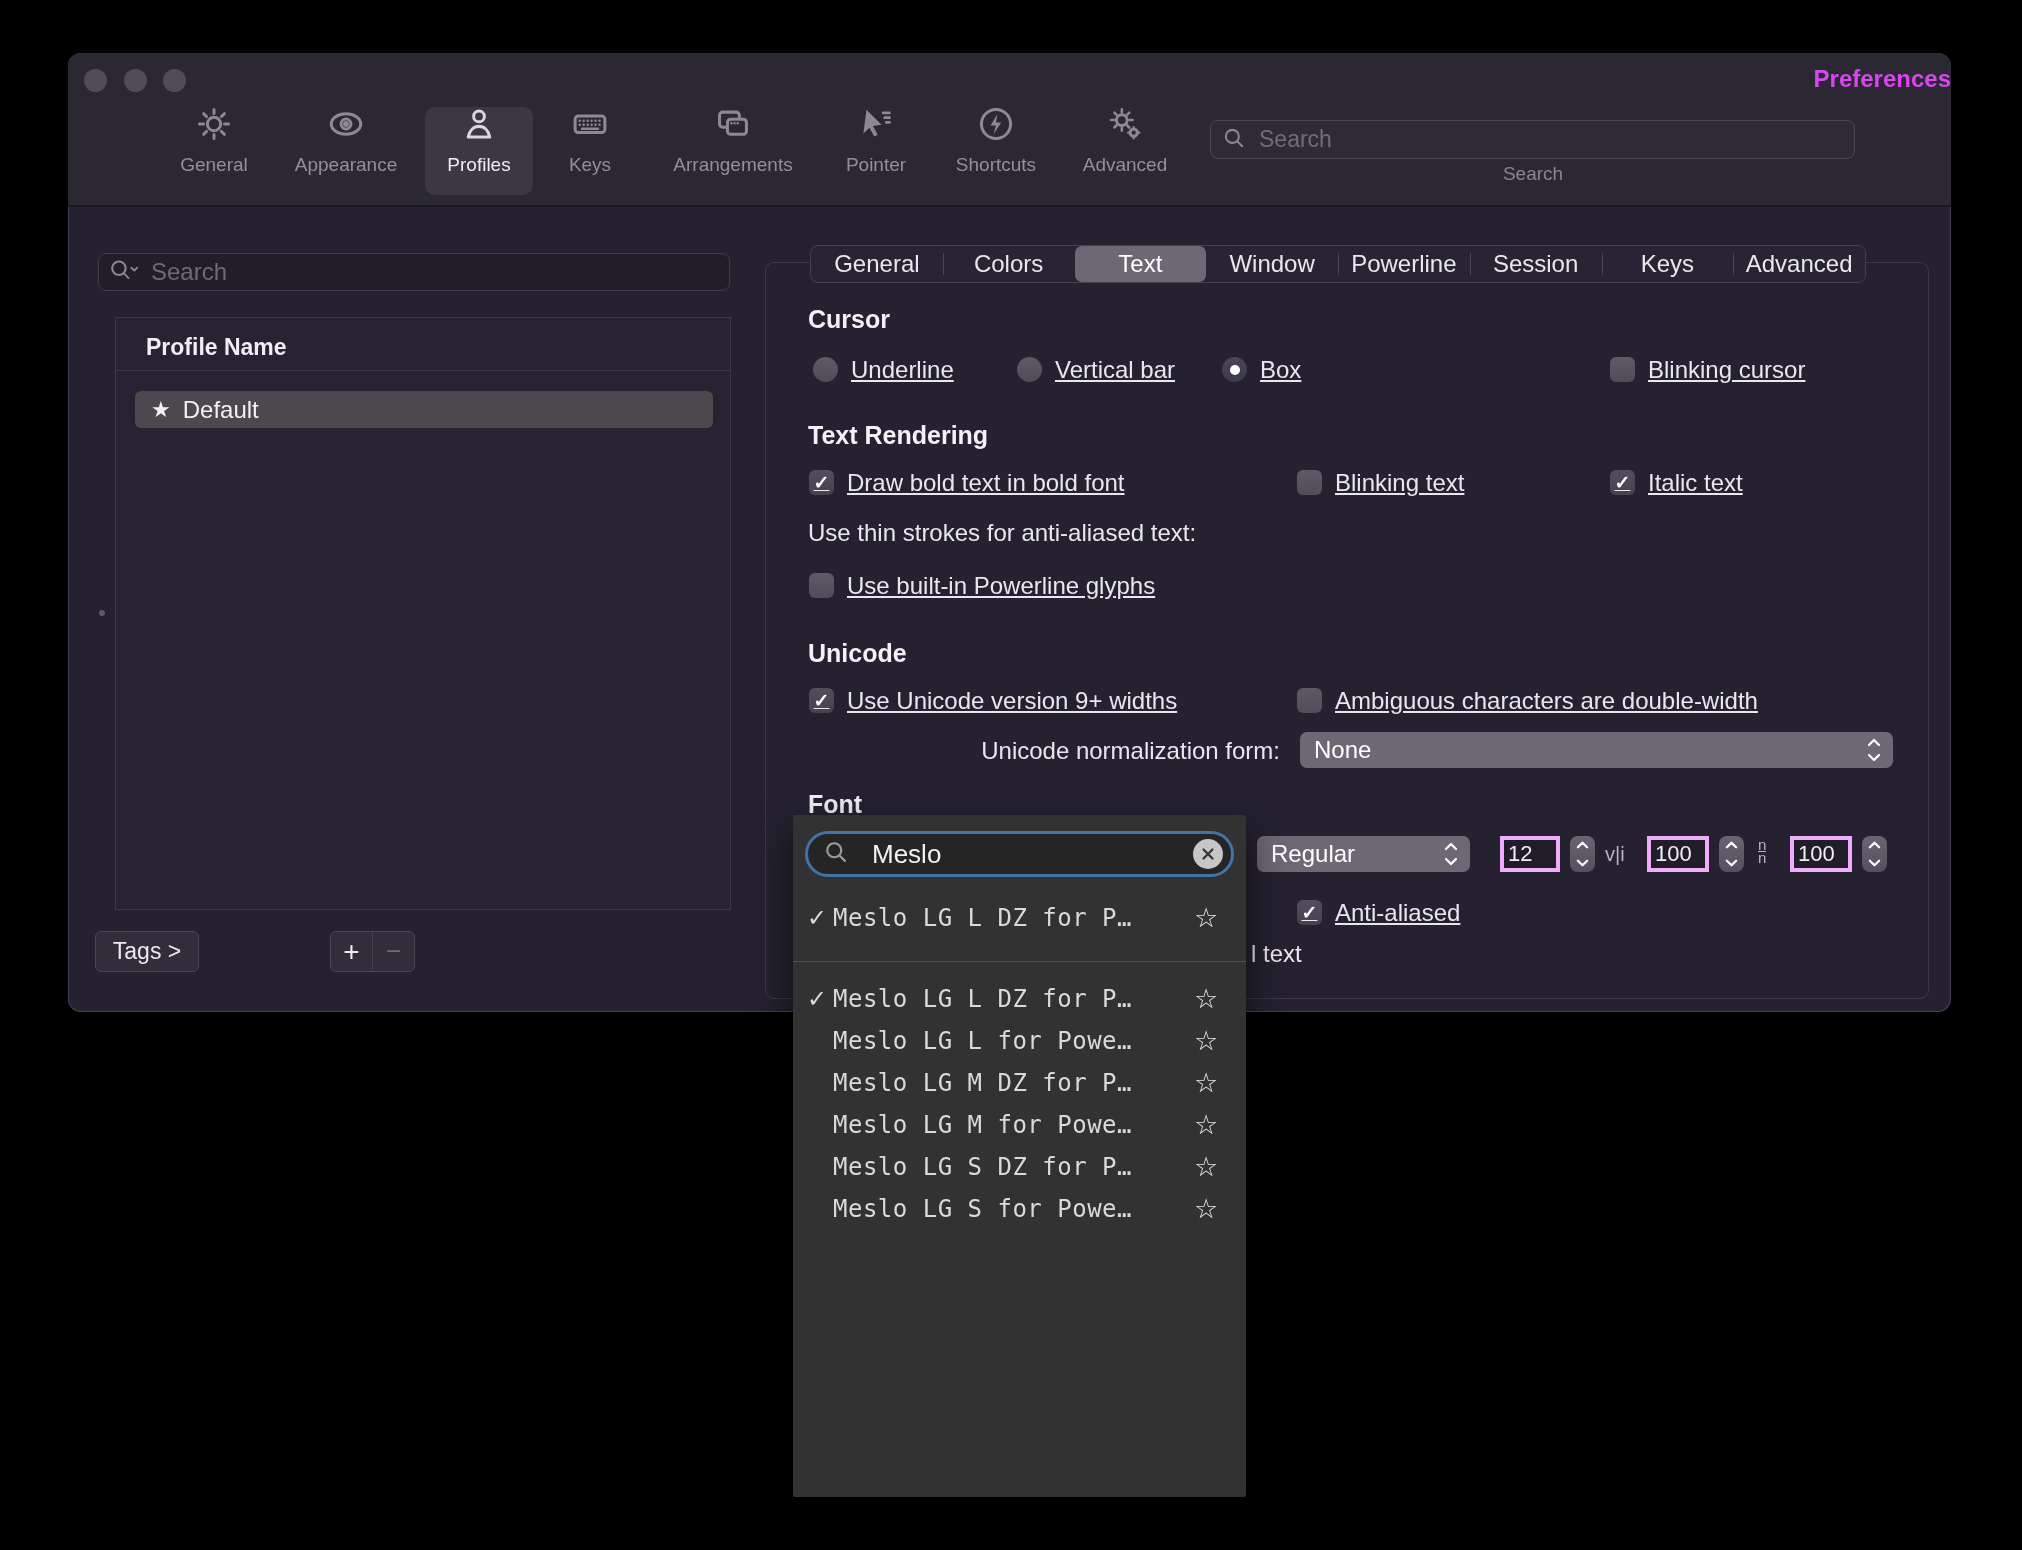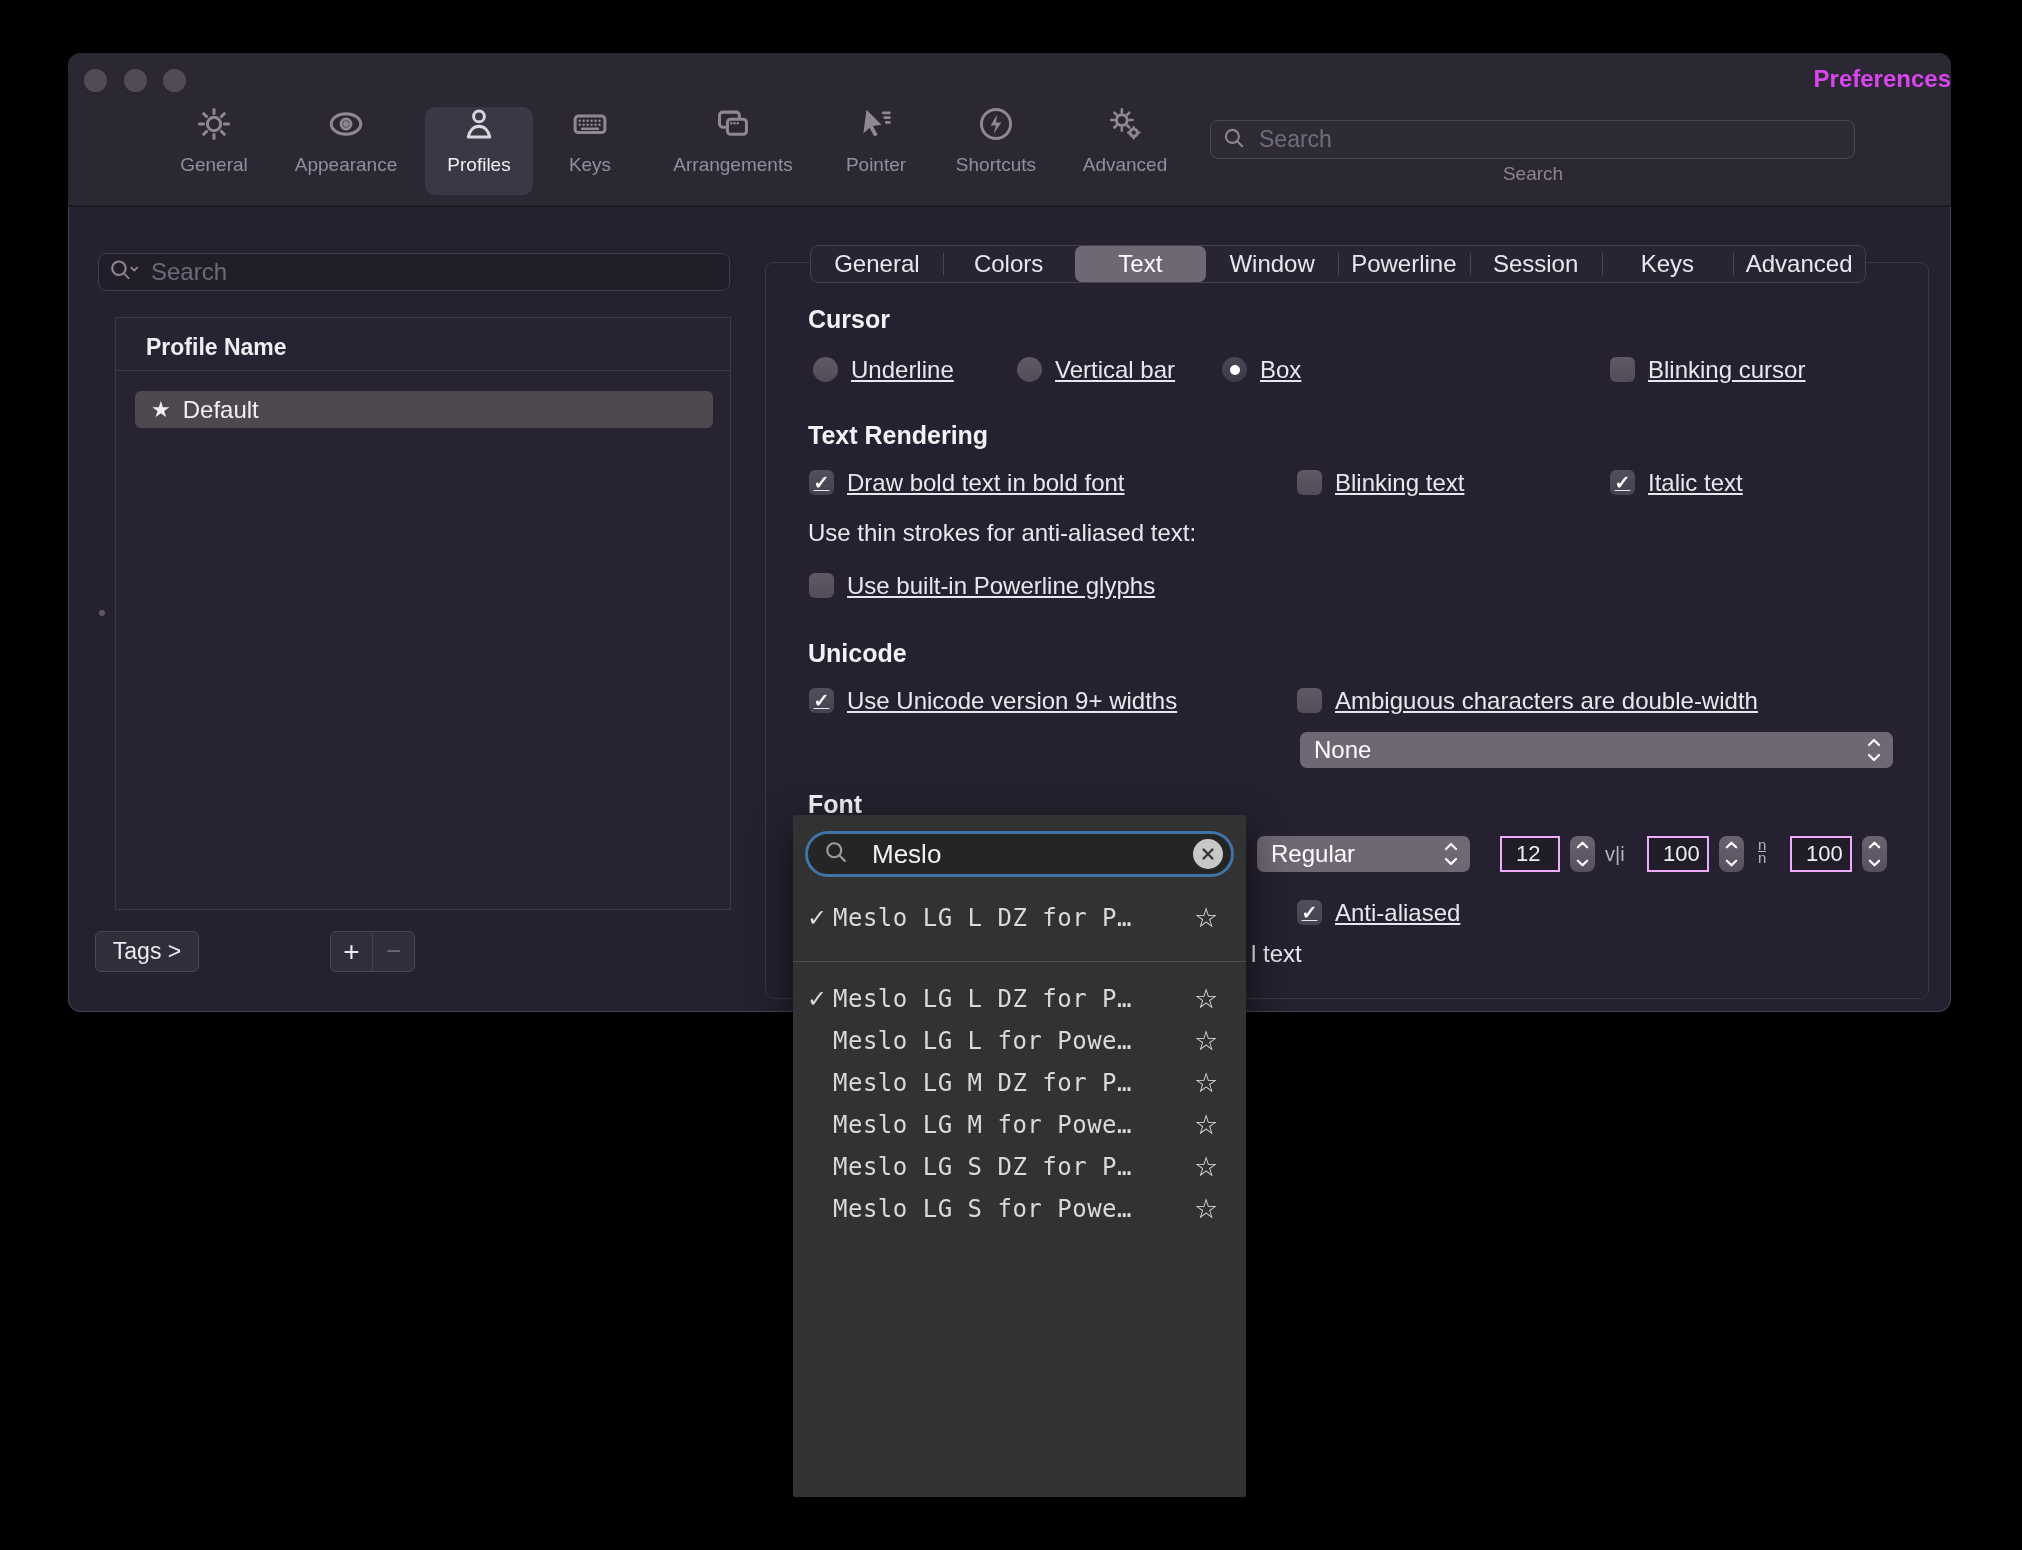--- a/index.html
+++ b/index.html
@@ -59,22 +59,22 @@
   .cb.checked{background:linear-gradient(#534e5b,#46414e);}
   .cb.checked::after{content:"✓";color:#fff;font-size:19px;font-weight:bold;}
   .radio{width:25px;height:25px;border-radius:50%;background:linear-gradient(#5e5965,#514c58);flex:0 0 auto;
          display:flex;align-items:center;justify-content:center;}
   .radio.on{background:linear-gradient(#4b4653,#3e3a47);}
   .radio.on::after{content:"";width:10px;height:10px;border-radius:50%;background:#fff;}
   .slabel{position:absolute;color:#e9e7ed;font-size:24px;}
   .popupbtn{position:absolute;height:36px;background:#6e6875;border-radius:7px;color:#fff;font-size:24px;
             display:flex;align-items:center;padding:0 14px;box-sizing:border-box;}
   .popupbtn .chev{position:absolute;right:9px;top:5px;}
-  .numfield{position:absolute;height:36px;background:#211d28;border:2px solid #f0abfc;color:#f0eef3;font-size:22px;
-            display:flex;align-items:center;padding-left:14px;box-sizing:border-box;}
+  .numfield{position:absolute;height:36px;background:#211d28;border:4px solid #f0abfc;color:#f0eef3;font-size:22px;
+            display:flex;align-items:center;padding-left:4px;box-sizing:border-box;}
   .stepper{position:absolute;width:25px;height:36px;background:linear-gradient(#6a6472,#564f5e);border-radius:8px;
            display:flex;flex-direction:column;align-items:center;justify-content:space-between;padding:5px 0;box-sizing:border-box;}
   .spicon{position:absolute;color:#b8b4bf;font-size:20px;}
   .nn{position:absolute;color:#b8b4bf;font-size:15px;line-height:12px;text-align:center;}
   .nn div:first-child{border-bottom:1px solid #b8b4bf;}
   
   .picker{position:absolute;left:793px;top:815px;width:453px;height:682px;background:#323232;z-index:10;
           box-shadow:0 14px 40px rgba(0,0,0,.6);border-radius:2px;}
   .psearch{position:absolute;left:12px;top:16px;width:429px;height:46px;border:3px solid #3f74a8;border-radius:23px;
            background:#252525;display:flex;align-items:center;padding:0 8px 0 14px;box-sizing:border-box;}
@@ -266,20 +266,21 @@
 
   <div class="heading" style="left:740px;top:586px">Unicode</div>
   <div class="ctl" style="left:741px;top:629px">
     <span class="cb checked"></span>
     <span class="lbl">Use Unicode version 9+ widths</span>
   </div>
   <div class="ctl" style="left:1229px;top:629px">
     <span class="cb"></span>
     <span class="lbl">Ambiguous characters are double-width</span>
   </div>
+  <div class="slabel" style="left:740px;top:684px;width:472px;text-align:right">Unicode normalization form:</div>
   <div class="popupbtn" style="left:1232px;top:679px;width:593px">
     <span>None</span>
     <span class="chev"><svg class="icn" viewBox="0 0 20 26" width="20" height="26" style="color:#fff">
           <path d="M5 8l5-5 5 5" stroke-width="2.2"></path>
           <path d="M5 18l5 5 5-5" stroke-width="2.2"></path>
         </svg></span>
   </div>
 
   <div class="heading" style="left:740px;top:737px">Font</div>
   <div class="popupbtn" style="left:1189px;top:783px;width:213px">

